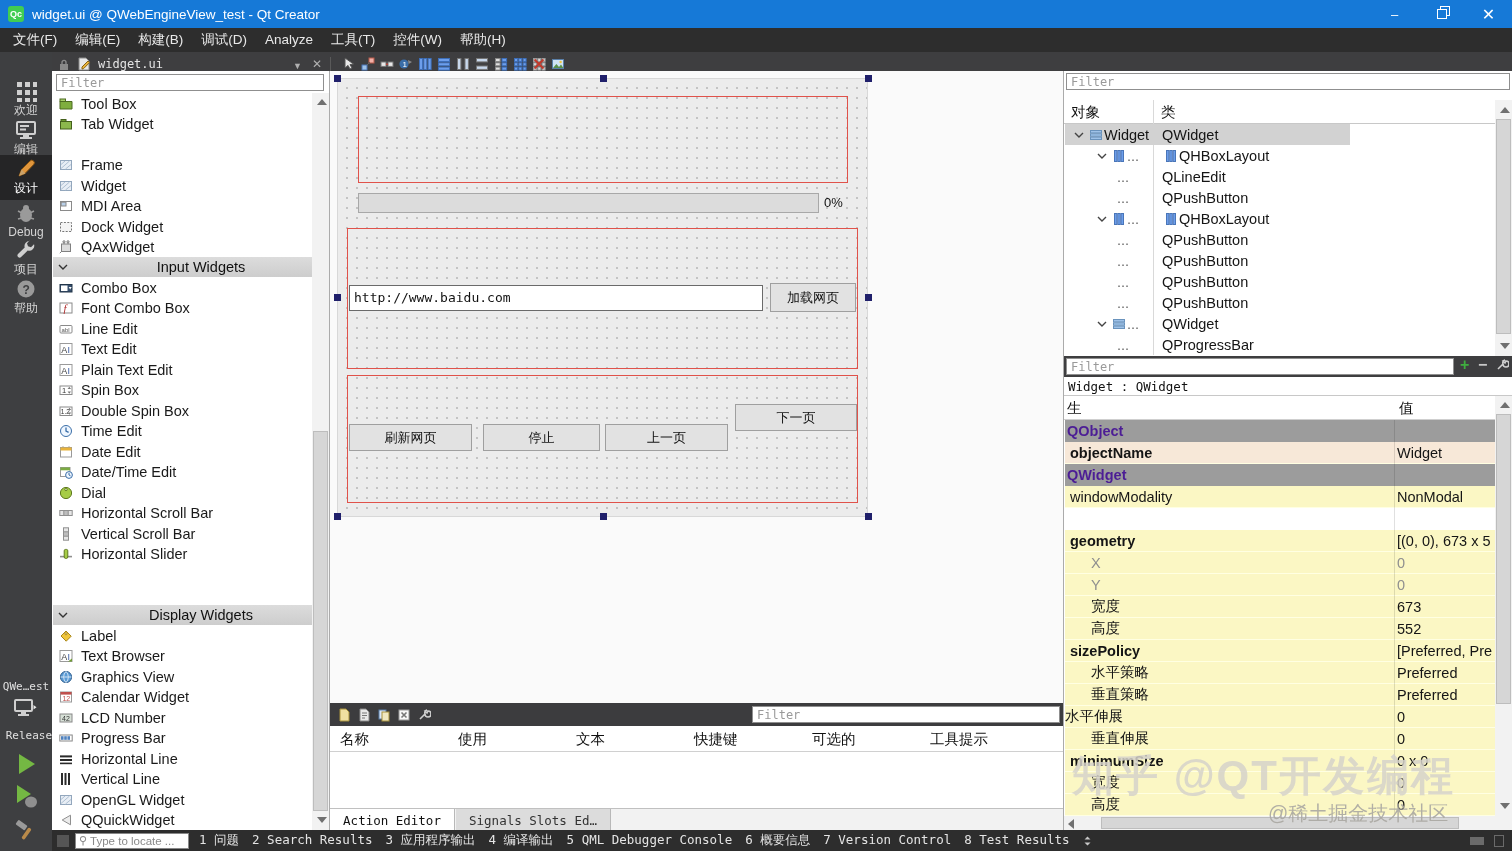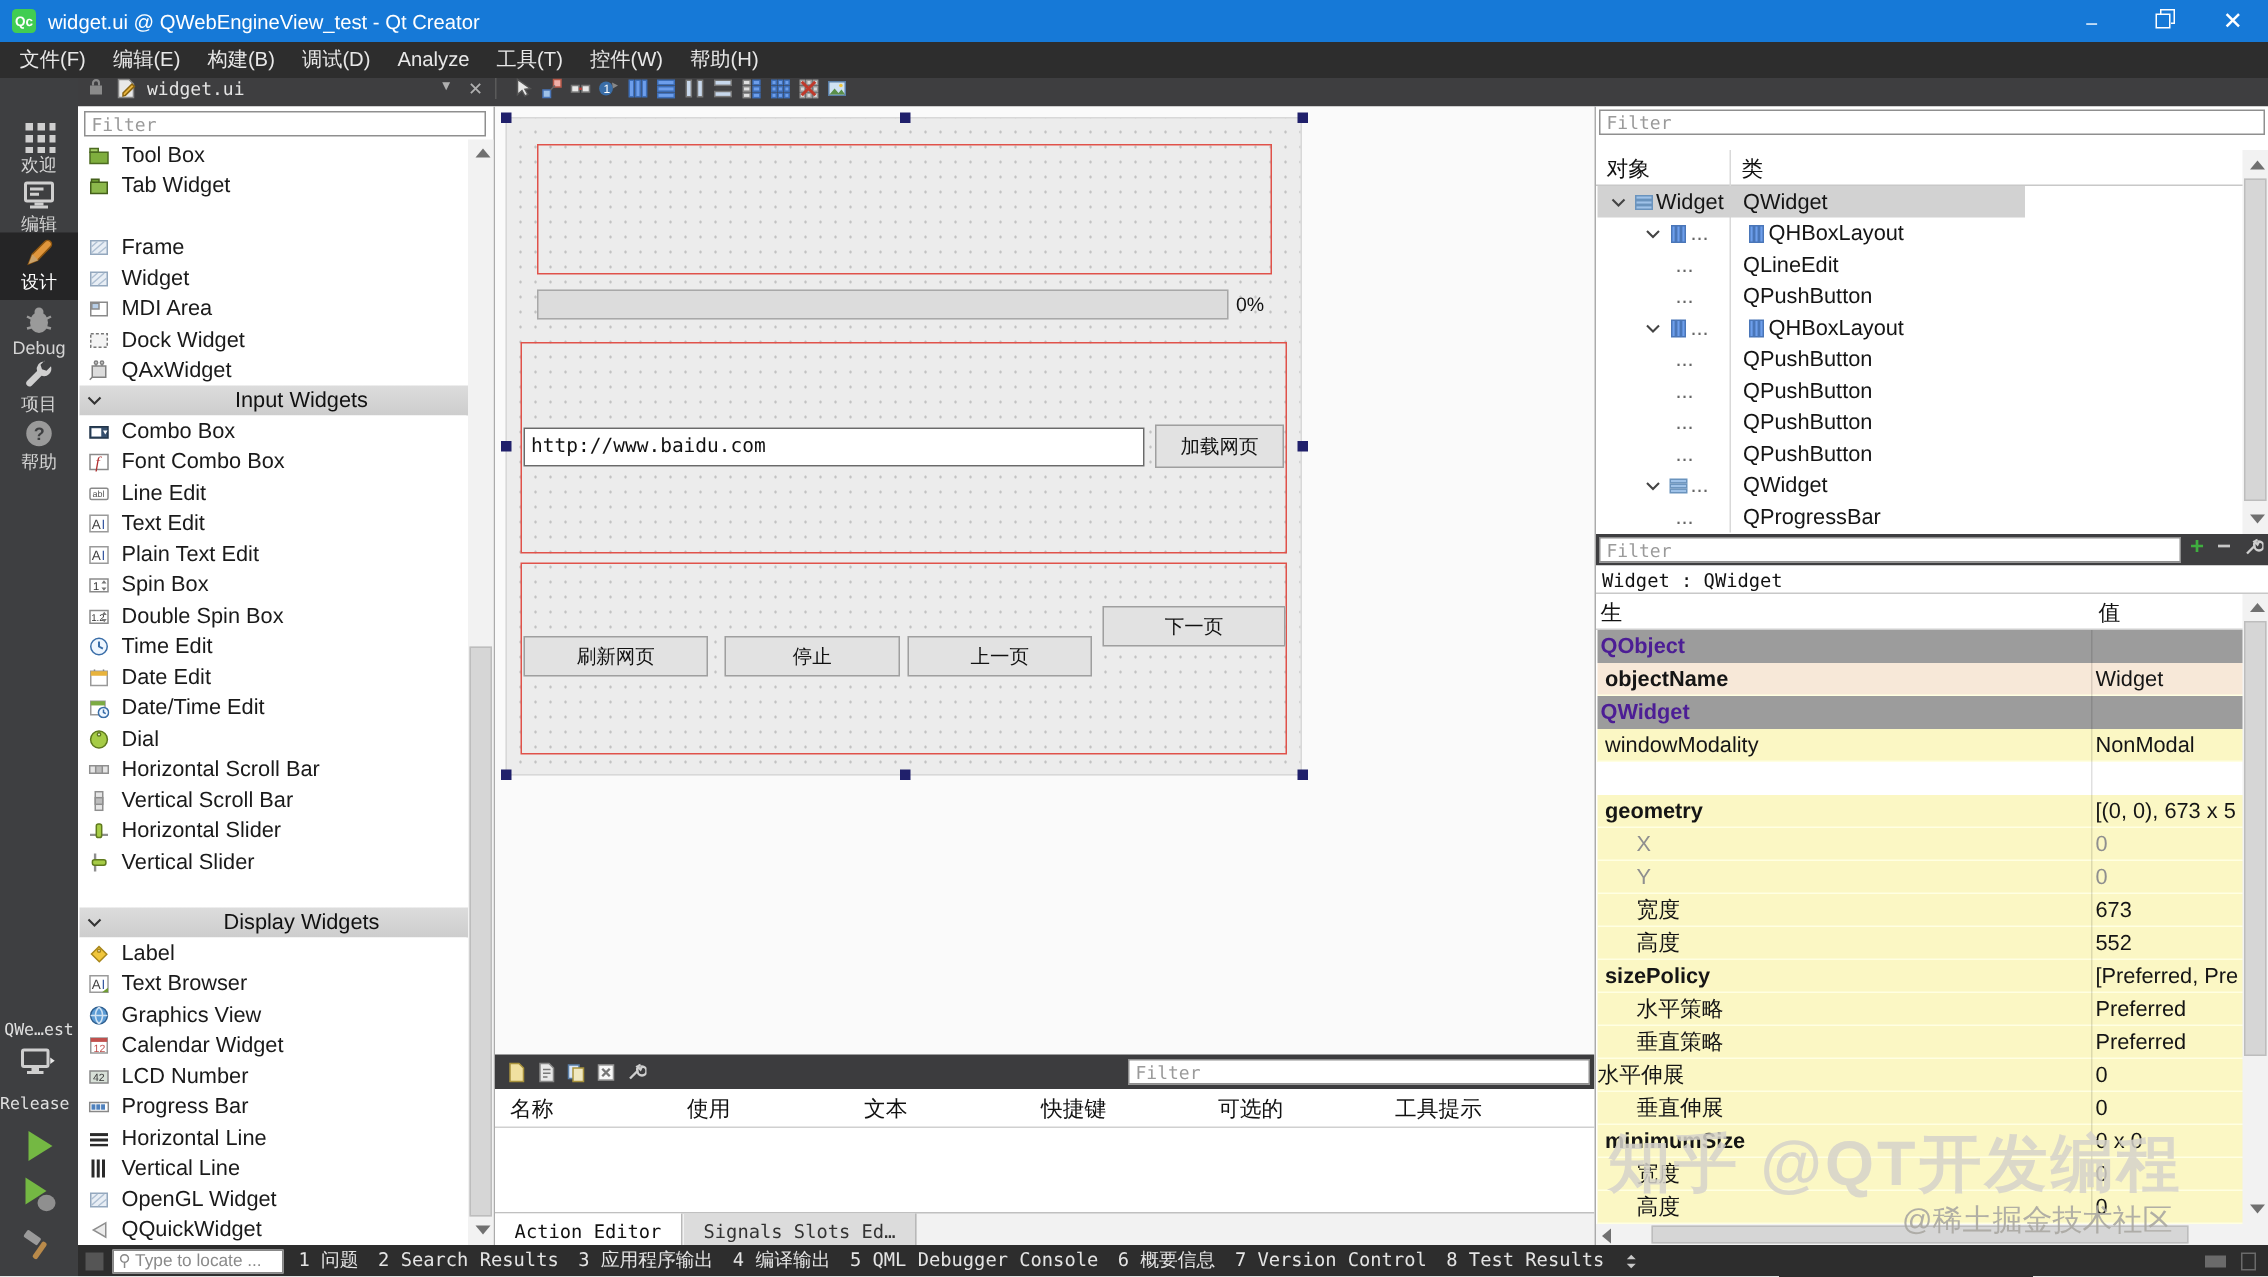--- a/index.html
+++ b/index.html
@@ -6,21 +6,21 @@
 #root{position:relative;width:1512px;height:851px;font-family:"Liberation Sans",sans-serif;background:#fff;overflow:hidden;font-size:14px;color:#111}
 .abs{position:absolute}
 .mono{font-family:"DejaVu Sans Mono",monospace}
 input{box-sizing:border-box;border:1px solid #8f8f8f;font-family:"DejaVu Sans Mono",monospace;font-size:12px;padding:1px 4px;color:#333;background:#fff;outline:none}
 input::placeholder{color:#9a9a9a}
 .icn{display:inline-flex;align-items:center;justify-content:center;vertical-align:middle}
 #titlebar{left:0;top:0;width:1512px;height:28px;background:#1679d7;color:#fff;display:flex;align-items:center}
 .winbtn{width:47px;height:28px;display:flex;align-items:center;justify-content:center;color:#fff;font-size:13px}
 #menubar{left:0;top:28px;width:1512px;height:24px;background:#2d2d2d;display:flex;align-items:center;padding-left:4px}
 .menu-item{color:#e8e8e8;font-size:13.5px;padding:0 9px;line-height:24px}
-#docbar{left:52px;top:52px;width:1460px;height:19px;background:#3e3e40;display:flex;align-items:flex-start;color:#d8d8d8}
+#docbar{left:52px;top:52px;width:1460px;height:19px;background:#3e3e40;display:flex;align-items:flex-end;color:#d8d8d8}
 #sidebar{left:0;top:52px;width:52px;height:799px;background:#3e3f41}
 .mode-item{position:absolute;left:0;width:52px;display:flex;flex-direction:column;align-items:center;justify-content:center;color:#d4d4d4;font-size:12px}
 .mode-item.sel{background:#252526;color:#fff}
 #widgetbox{left:52px;top:71px;width:278px;height:759px;background:#fff;border-right:1px solid #ababab}
 .wb-row{position:absolute;left:1px;width:258px;height:21px;display:flex;align-items:center;font-size:14.5px;color:#1a1a1a;padding-left:5px;background:#fff}
 .wb-row .icn{width:16px;margin-right:7px}
 .wb-sec{position:absolute;left:1px;width:276px;height:20px;background:linear-gradient(#dcdcdc,#cdcdcd);display:flex;align-items:center;font-size:14.5px;color:#111}
 .wb-sec span.t{flex:1;text-align:center}
 #canvas{left:330px;top:71px;width:733px;height:632px;background:#fafafa}
 #form{position:absolute;left:7px;top:7px;width:531px;height:439px;background-color:#ececec;background-image:radial-gradient(circle,#c2c2c2 0.7px,transparent 1px);background-size:10px 10px;background-position:4px 4px;border:1px solid #d8d8d8}
@@ -257,21 +257,21 @@
       </div>
       <div class="abs" style="top:628px;width:52px;text-align:center;color:#e0e0e0;font-size:11px;font-family:'DejaVu Sans Mono',monospace">QWe…est</div>
       <div class="abs" style="top:645px;left:13px"><span class="icn">
           <svg width="24" height="22">
             <rect x="2" y="3" width="17" height="11" rx="1" fill="none" stroke="#cfcfcf" stroke-width="2"></rect>
             <rect x="8" y="15" width="5" height="2" fill="#cfcfcf"></rect>
             <rect x="5" y="17" width="11" height="2" fill="#cfcfcf"></rect>
             <path d="M20.5 8 l3 2.2 -3 2.2z" fill="#e8e8e8"></path>
           </svg>
         </span></div>
-      <div class="abs" style="top:677px;width:52px;text-align:left;color:#e0e0e0;font-size:11px;font-family:'DejaVu Sans Mono',monospace">Release</div>
+      <div class="abs" style="top:677px;width:52px;text-align:right;color:#e0e0e0;font-size:11px;font-family:'DejaVu Sans Mono',monospace">Release</div>
       <div class="abs" style="top:699px;left:14px"><svg width="24" height="26">
           <path d="M5 3 L21 13 L5 23z" fill="#74b843"></path>
         </svg></div>
       <div class="abs" style="top:731px;left:13px"><svg width="26" height="26">
           <path d="M4 2 L18 11 L4 20z" fill="#74b843"></path>
           <ellipse cx="18" cy="19" rx="6" ry="5.5" fill="#8f8f8f"></ellipse>
         </svg></div>
       <div class="abs" style="top:766px;left:14px"><svg width="24" height="24">
           <rect x="2" y="4" width="11" height="5.5" rx="1" fill="#9a9a9a" transform="rotate(35 7 7)"></rect>
           <rect x="11" y="9" width="3.6" height="13" rx="1.4" fill="#b98a4a" transform="rotate(35 12.5 15)"></rect>
@@ -480,29 +480,20 @@
           <span>Vertical Scroll Bar</span>
         </div>
         <div class="wb-row" style="top:450.5px">
           <span class="icn" style="width:16px">
             <svg width="14" height="14" viewBox="0 0 14 14">
               <path d="M1 9.6 H13" stroke="#8f8f8f" stroke-width="1.6"></path>
               <rect x="5.2" y="2.4" width="3.6" height="9" rx="1.4" fill="#a6cc46" stroke="#5f7a1e"></rect>
             </svg>
           </span>
           <span>Horizontal Slider</span>
-        </div>
-        <div class="wb-row" style="top:471px">
-          <span class="icn" style="width:16px">
-            <svg width="14" height="14" viewBox="0 0 14 14">
-              <path d="M4.4 1 V13" stroke="#8f8f8f" stroke-width="1.6"></path>
-              <rect x="2.6" y="5.2" width="9" height="3.6" rx="1.4" fill="#a6cc46" stroke="#5f7a1e"></rect>
-            </svg>
-          </span>
-          <span>Vertical Slider</span>
         </div>
         <div class="wb-sec" style="top:512px">
           <span class="icn" style="width:20px">
             <svg width="10" height="8">
               <path d="M1 2 L5 6 L9 2" stroke="#333" fill="none" stroke-width="1.4"></path>
             </svg>
           </span>
           <span class="t">Display Widgets</span>
         </div>
         <div class="wb-row" style="top:532px">

